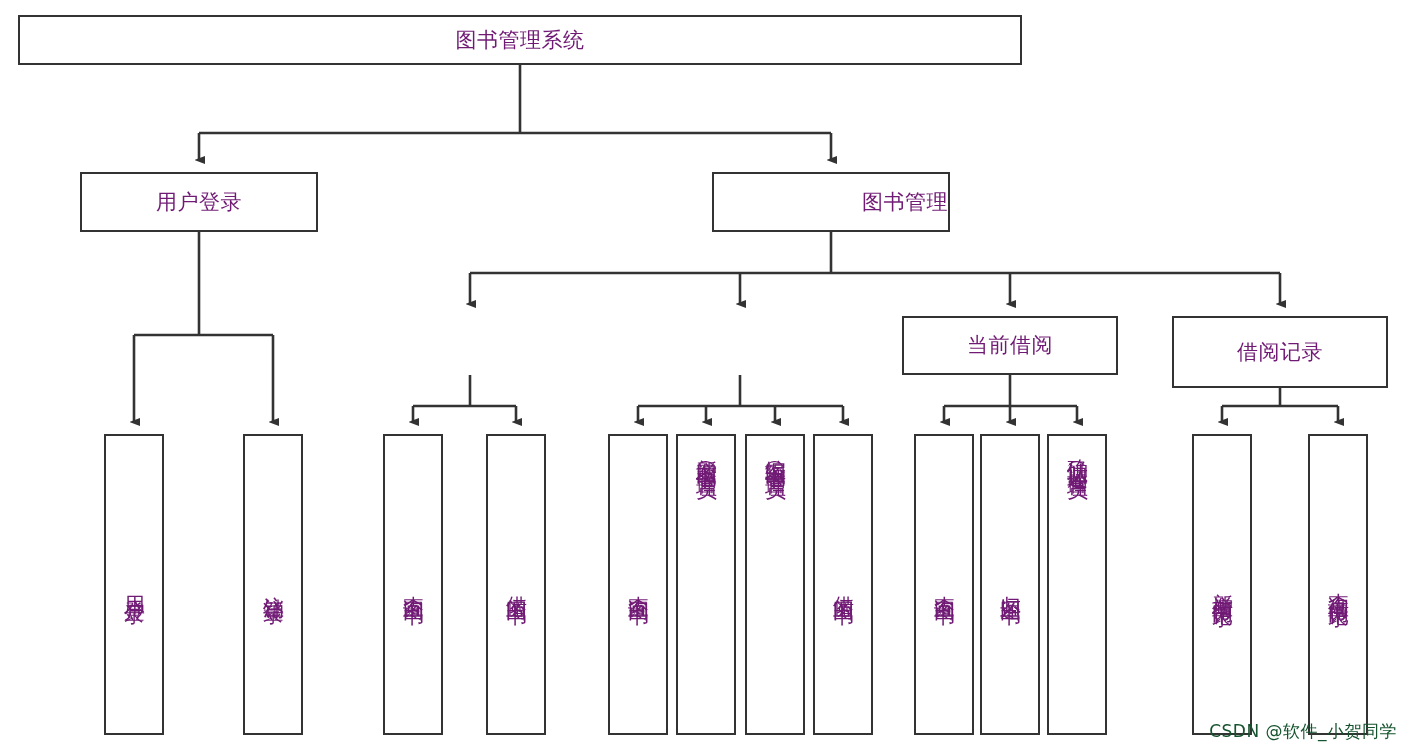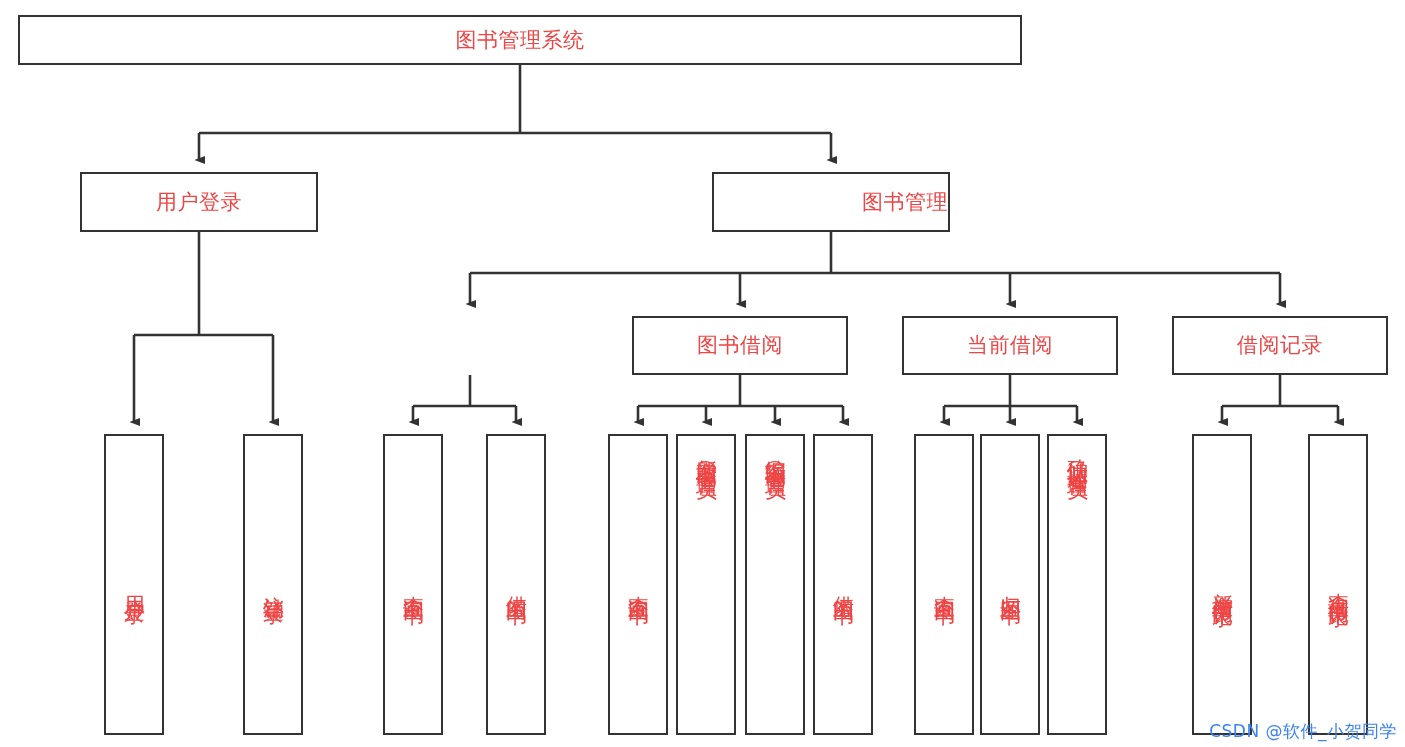--- a/index.html
+++ b/index.html
@@ -26,21 +26,21 @@
     pointer-events: none;
   }
   .node {
     position: absolute;
     box-sizing: border-box;
     border: 2px solid #333333;
     background: #ffffff;
     display: flex;
     align-items: center;
     justify-content: center;
-    color: #ef4444;
+    color: #701a75;
     line-height: 1.18;
   }
   .node.h {
     font-size: 21px;
     letter-spacing: 0.5px;
   }
   .node.leaf {
     font-size: 21px;
   }
   .node.leaf .vtext {
@@ -53,21 +53,21 @@
   }
   .node.leaf.topalign {
     align-items: flex-start;
     padding-top: 6px;
   }
   .watermark {
     position: absolute;
     right: 8px;
     bottom: 4px;
     font-size: 17px;
-    color: #3b82f6;
+    color: #14532d;
     white-space: nowrap;
     letter-spacing: 0.5px;
   }
 </style>
 </head>
 <body>
 
 <div id="canvas">
 
   <svg class="connectors" viewBox="0 0 1405 747">
@@ -124,27 +124,24 @@
     <span>图书管理系统</span>
   </div>
 
   <div class="node h" style="left:80px; top:172px; width:238px; height:60px;">
     <span>用户登录</span>
   </div>
   <div class="node h" style="left:712px; top:172px; width:238px; height:60px;justify-content:flex-end;">
     <span>图书管理</span>
   </div>
 
-  <div class="node h" style="left:632px; top:316px; width:216px; height:59px;">
-    <span>图书借阅</span>
-  </div>
   <div class="node h" style="left:902px; top:316px; width:216px; height:59px;">
     <span>当前借阅</span>
   </div>
-  <div class="node h" style="left:1172px; top:316px; width:216px; height:59px;text-align:right;">
+  <div class="node h" style="left:1172px; top:316px; width:216px; height:72px;text-align:right;">
     <span>借阅记录</span>
   </div>
 
   <div class="node leaf" style="left:104px; top:434px; width:60px; height:301px;">
     <span class="vtext">用户登录</span>
   </div>
   <div class="node leaf" style="left:243px; top:434px; width:60px; height:301px;">
     <span class="vtext">注销登录</span>
   </div>
 

